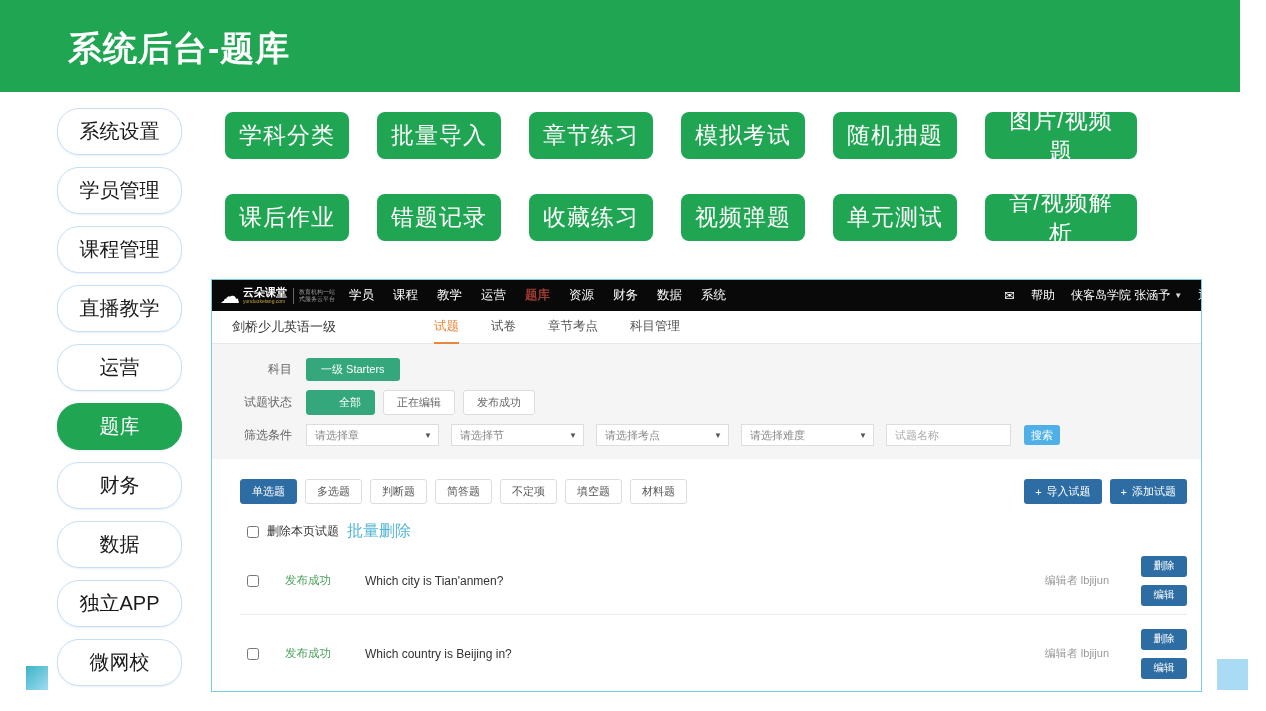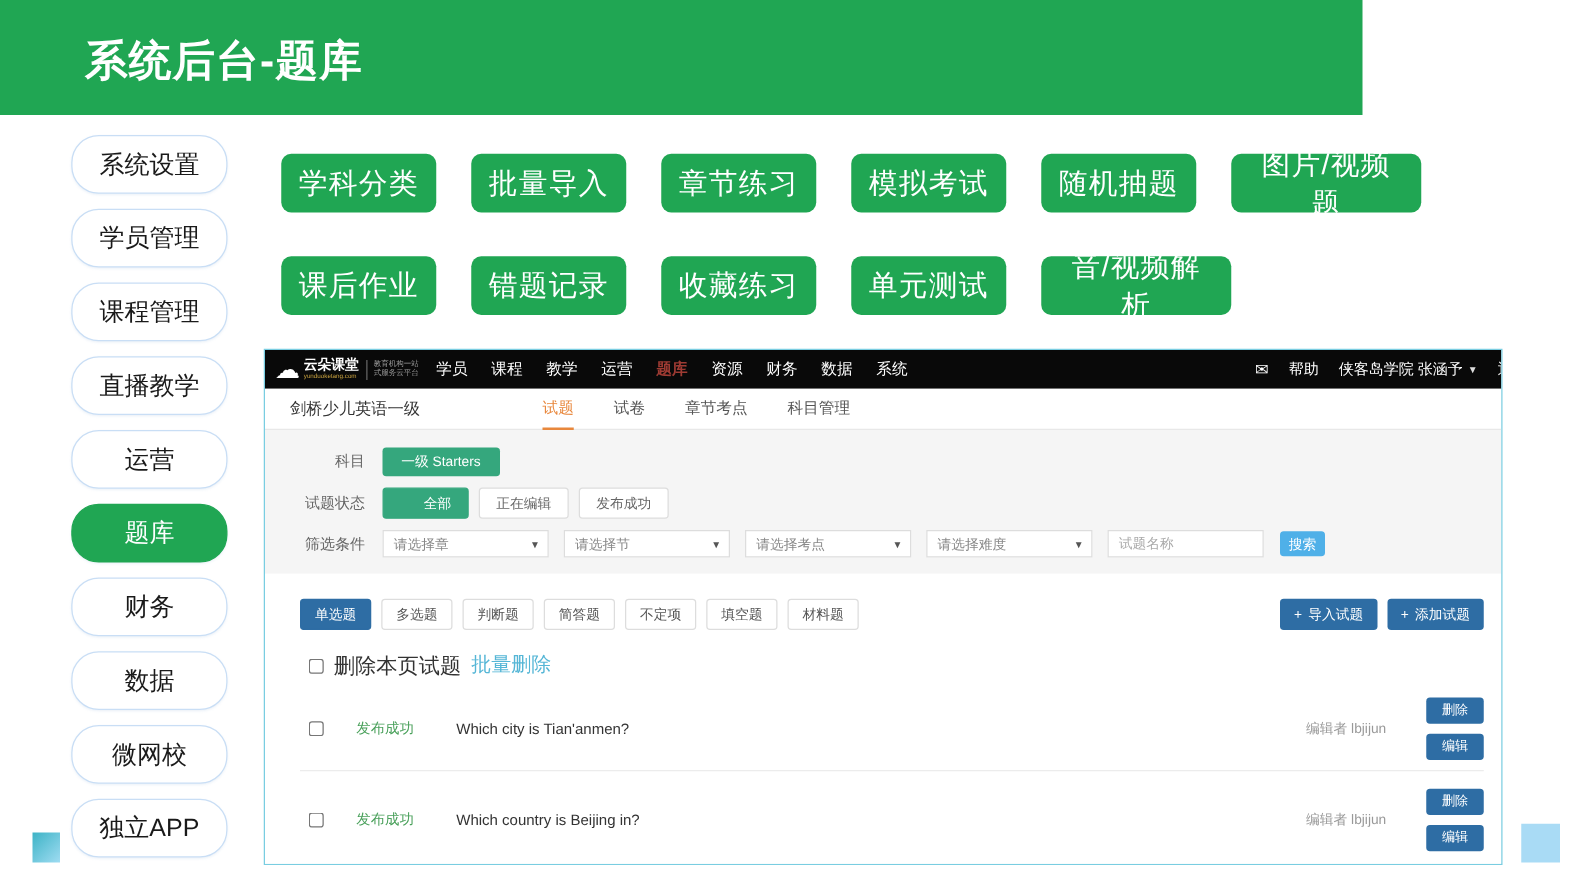--- a/index.html
+++ b/index.html
@@ -4,35 +4,35 @@
 <style>
   * { box-sizing: border-box; margin: 0; padding: 0; }
   html,body { width:1266px; height:711px; }
   body {
     font-family: "Liberation Sans", "DejaVu Sans", sans-serif;
     background:#ffffff; overflow:hidden; position:relative;
   }
   .page { position:relative; width:1266px; height:711px; background:#fff; }
 
   
-  .hdr { position:absolute; left:0; top:0; width:1090px; height:92px; background:#20a653; }
+  .hdr { position:absolute; left:0; top:0; width:1240px; height:92px; background:#20a653; }
   .hdr h1 { color:#fff; font-size:34px; font-weight:600; padding:26px 0 0 68px; letter-spacing:1px; }
 
   
   .sidebar { position:absolute; left:57px; top:108px; width:125px; }
   .side-item {
     width:125px; height:47px; margin-bottom:12px; background:#fff;
     border:1px solid #c9def5; border-radius:22px; display:flex; align-items:center; justify-content:center;
     font-size:20px; color:#1a1a1a; cursor:pointer; box-shadow:0 1px 2px rgba(120,160,210,.15);
   }
   .side-item.active { background:#20a653; border-color:#20a653; color:#fff; }
 
   
   .features {
-    position:absolute; left:225px; top:123px;
+    position:absolute; left:225px; top:112px;
     display:grid; grid-template-columns:repeat(6,152px); row-gap:35px; justify-items:start;
   }
   .feat {
     height:47px; padding:0 14px; min-width:120px; background:#20a653; color:#fff;
     border:none; border-radius:8px; font-size:23px; font-family:inherit; letter-spacing:1px;
     display:flex; align-items:center; justify-content:center; cursor:pointer;
   }
 
   
   .panel {
@@ -81,21 +81,21 @@
 
   
   .pcontent { background:#fff; padding:20px 14px 0 28px; }
   .qtype-row { display:flex; align-items:center; }
   .qtype { background:#fff; border:1px solid #ddd; color:#555; font-size:11px; padding:4px 11px; border-radius:3px; margin-right:8px; cursor:pointer; font-family:inherit; }
   .qtype.active { background:#2e6da4; border-color:#2e6da4; color:#fff; }
   .qtype-spacer { flex:1; }
   .blue-btn { background:#2e6da4; color:#fff; border:none; border-radius:3px; font-size:11px; padding:5px 11px; margin-left:8px; cursor:pointer; font-family:inherit; display:inline-flex; gap:5px; align-items:center; }
   .bulk-row { display:flex; align-items:center; margin-top:17px; gap:8px; }
   .bulk-row input { width:12px; height:12px; margin-left:7px; accent-color:#bbb; }
-  .bulk-label { font-size:17px; color:#333; }
+  .bulk-label { font-size:12px; color:#333; }
   .bulk-link { font-size:16px; color:#55b6d6; cursor:pointer; }
   .q-row { display:flex; align-items:center; height:67px; margin-top:5px; }
   .q-row + .q-row { border-top:1px solid #ececec; height:78px; margin-top:0; }
   .q-row input { width:12px; height:12px; margin-left:7px; accent-color:#bbb; flex-shrink:0; }
   .q-status { color:#4ba15c; font-size:11.5px; margin-left:26px; width:58px; flex-shrink:0; }
   .q-text { color:#333; font-size:12px; margin-left:22px; }
   .q-editor { margin-left:auto; margin-right:32px; color:#999; font-size:11px; white-space:nowrap; }
   .q-actions { display:flex; flex-direction:column; gap:8px; flex-shrink:0; }
   .q-actions button { width:46px; height:21px; background:#2e6da4; color:#fff; border:none; border-radius:3px; font-size:10.5px; cursor:pointer; font-family:inherit; }
 
@@ -114,34 +114,35 @@
 
   <nav class="sidebar">
     <div class="side-item">系统设置</div>
     <div class="side-item">学员管理</div>
     <div class="side-item">课程管理</div>
     <div class="side-item">直播教学</div>
     <div class="side-item">运营</div>
     <div class="side-item active">题库</div>
     <div class="side-item">财务</div>
     <div class="side-item">数据</div>
+    <div class="side-item">独立APP</div>
     <div class="side-item">微网校</div>
-    <div class="side-item">独立APP</div>
   </nav>
 
   <div class="features">
     <button class="feat">学科分类</button>
     <button class="feat">批量导入</button>
     <button class="feat">章节练习</button>
     <button class="feat">模拟考试</button>
     <button class="feat">随机抽题</button>
     <button class="feat">图片/视频题</button>
     <button class="feat">课后作业</button>
     <button class="feat">错题记录</button>
     <button class="feat">收藏练习</button>
+    <button class="feat">视频弹题</button>
     <button class="feat">单元测试</button>
     <button class="feat">音/视频解析</button>
   </div>
 
   <section class="panel">
 
     <div class="pnav">
       <div class="logo">
         <span class="cloud">☁</span>
         <span class="logo-main">

